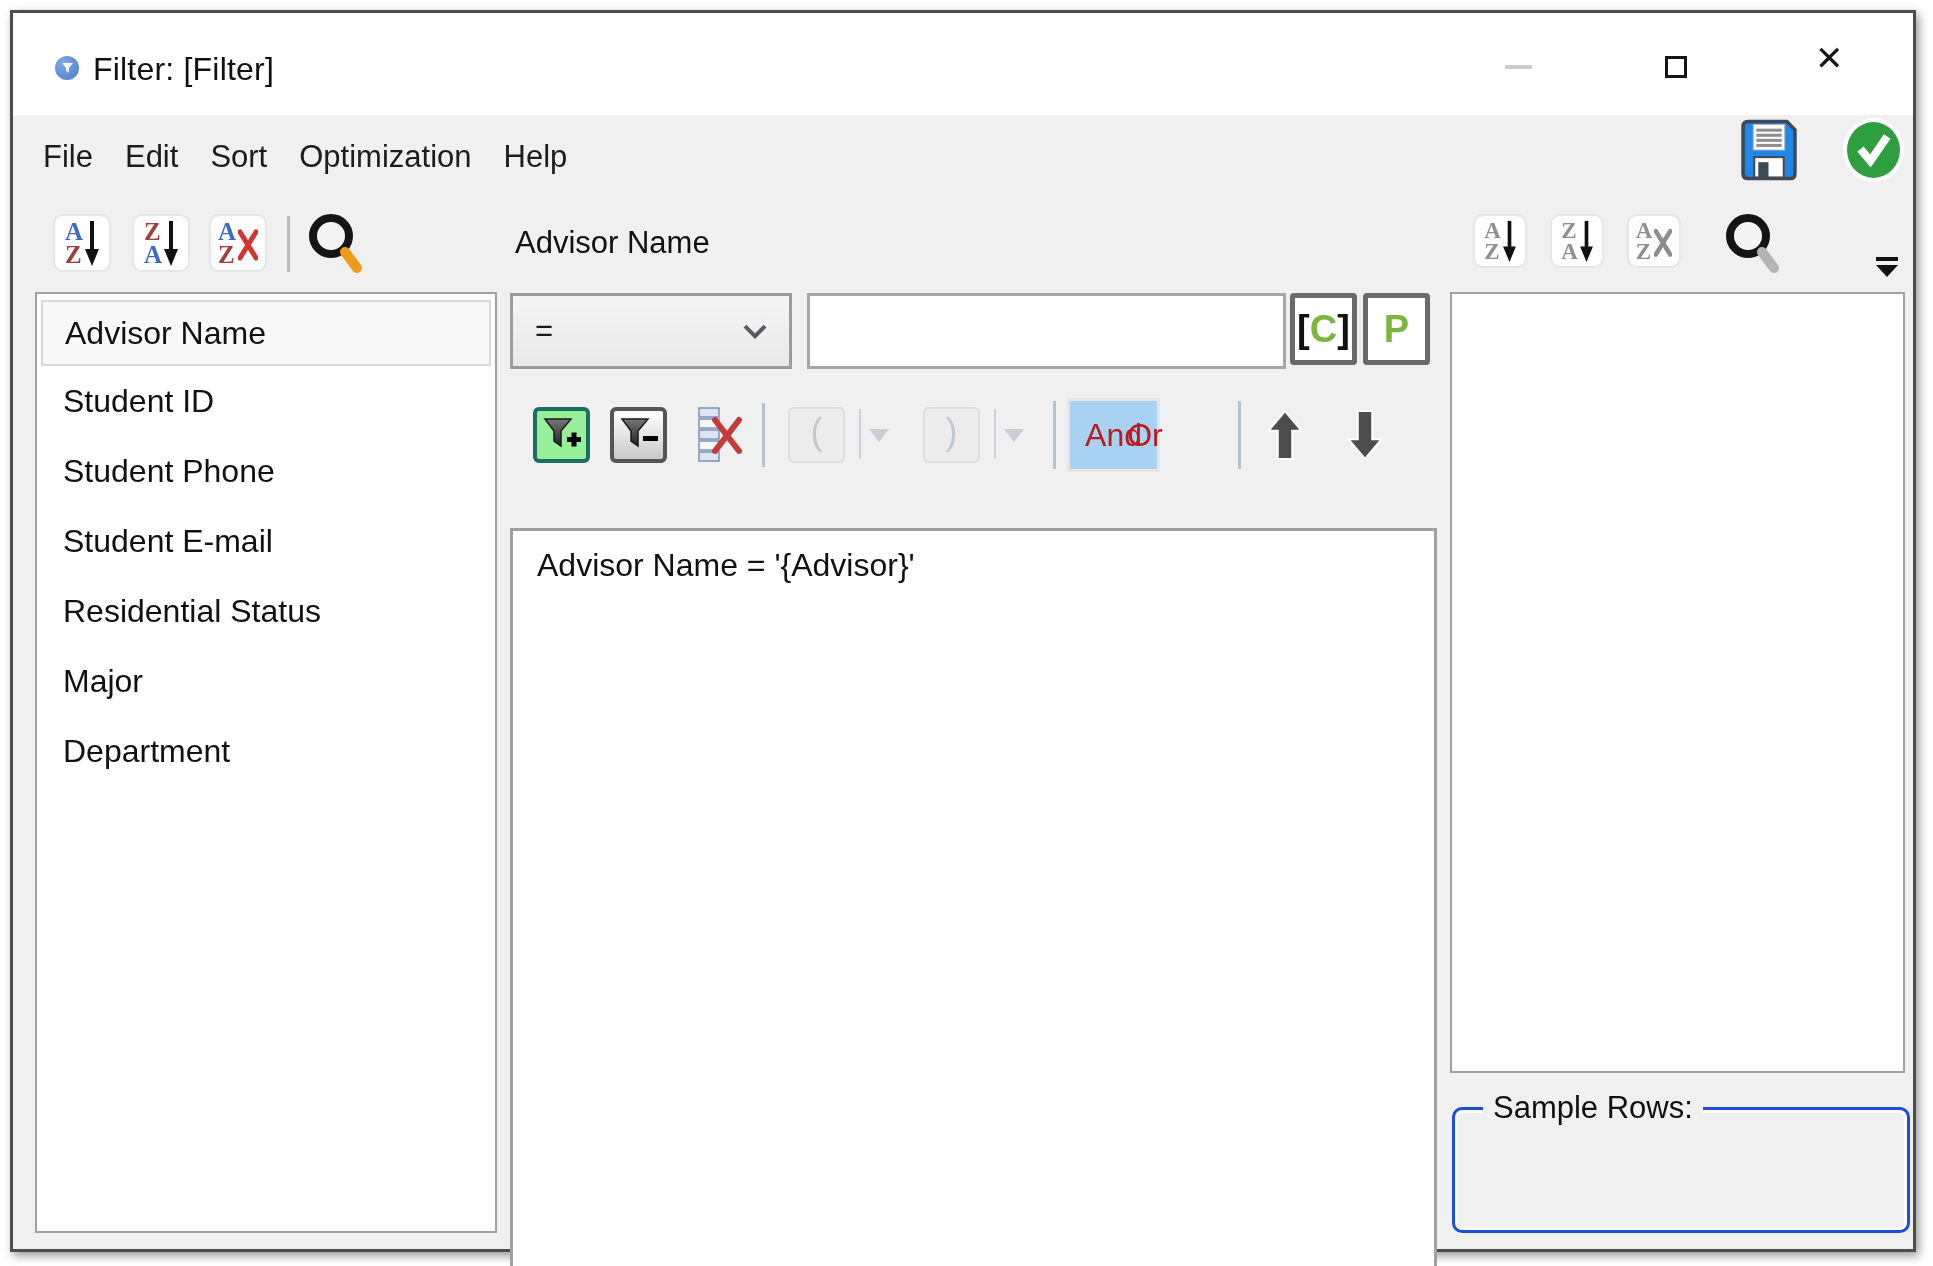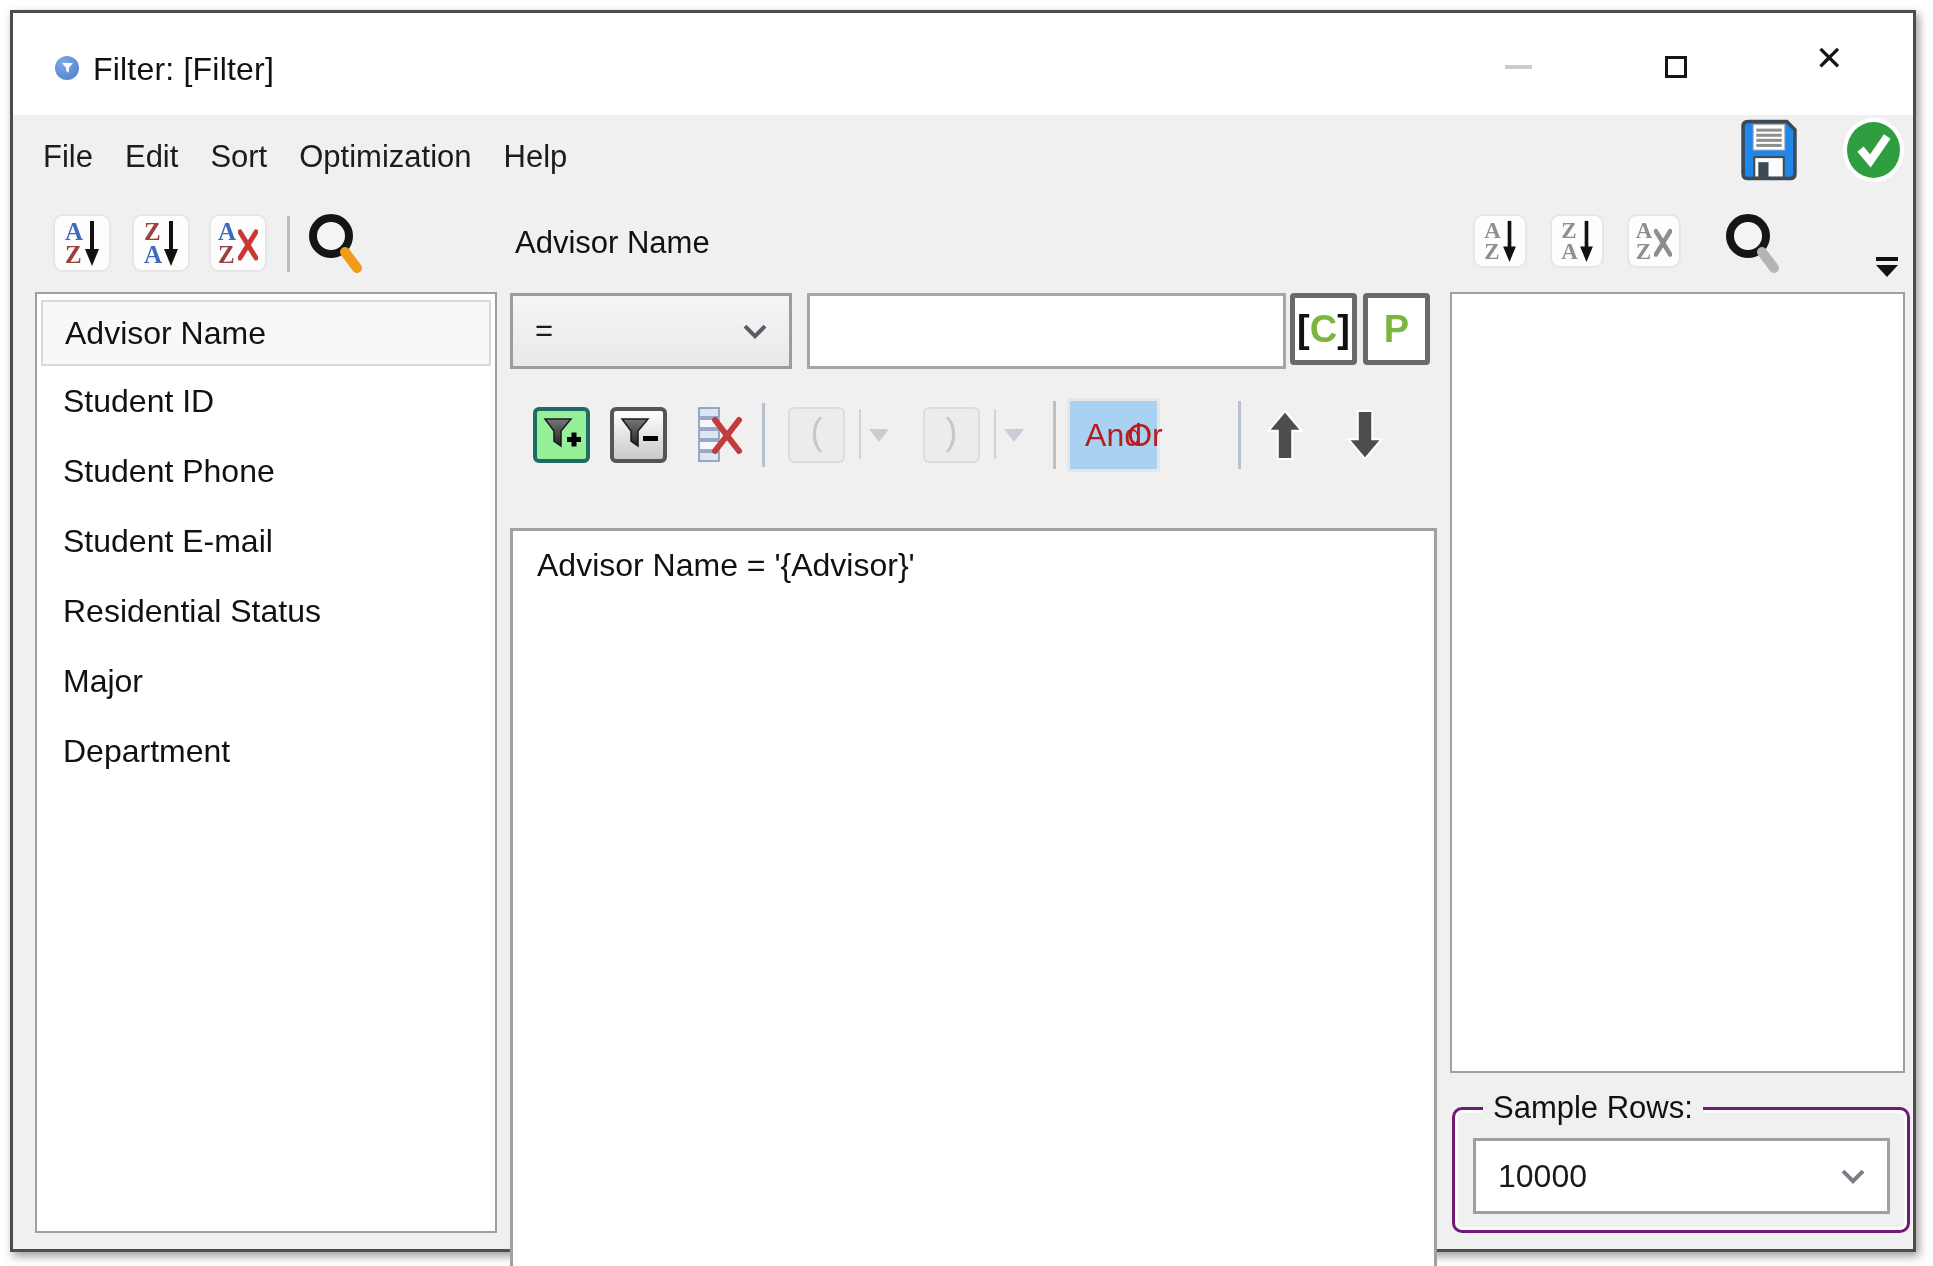--- a/index.html
+++ b/index.html
@@ -62,21 +62,21 @@
   .dd-sep { position:absolute; top:396px; width:2px; height:50px; background:#cfd3d8; }
   .logic-btn { position:absolute; top:385px; height:74px; display:flex; align-items:center; justify-content:center; font-size:32px; color:#b91c1c; }
   .logic-and { left:1054px; width:93px; background:#a9d1f2; border:3px solid #e6e6e6; }
   .logic-or  { left:1104px; width:56px; }
 
   
   .expr-box { position:absolute; left:497px; top:469px; width:927px; height:751px; background:#fff; border:3px solid #a0a0a0; padding:16px 0 0 24px;margin-top:46px; }
   .expr-line { font-size:32px; color:#111; }
 
   
-  .groupbox { position:absolute; left:1439px; top:1094px; width:458px; height:126px; border:3px solid #701a75; border-radius:10px; box-shadow:inset 0 0 0 3px #fbfcfd; }
+  .groupbox { position:absolute; left:1439px; top:1094px; width:458px; height:126px; border:3px solid #1d4ed8; border-radius:10px; box-shadow:inset 0 0 0 3px #fbfcfd; }
   .groupbox-label { position:absolute; left:28px; top:-20px; background:#f0f0f0; padding:0 10px; font-size:31px; color:#111; }
   .sr-combo { left:18px; top:28px; width:417px; height:76px; background:#fff; border:3px solid #a0a0a0; }
   .sr-combo .val { font-size:32px; }
 
   svg { display:block; }
 </style>
 </head>
 <body>
 
 <div class="window">
@@ -291,21 +291,15 @@
   </div>
 
   <div class="expr-box">
     <div class="expr-line">Advisor Name = '{Advisor}'</div>
   </div>
 
   <div class="listbox lb-right"></div>
 
   <div class="groupbox">
     <div class="groupbox-label">Sample Rows:</div>
-    <div class="combo sr-combo" style="background:#ffffff;">
-      <span class="val">10000</span>
-      <svg class="chev" width="24" height="15" viewBox="0 0 24 15">
-          <polyline points="2,2 12,12 22,2" fill="none" stroke="#7a7f85" stroke-width="4"></polyline>
-        </svg>
-    </div>
   </div>
 
 </div>
 
 </body></html>

